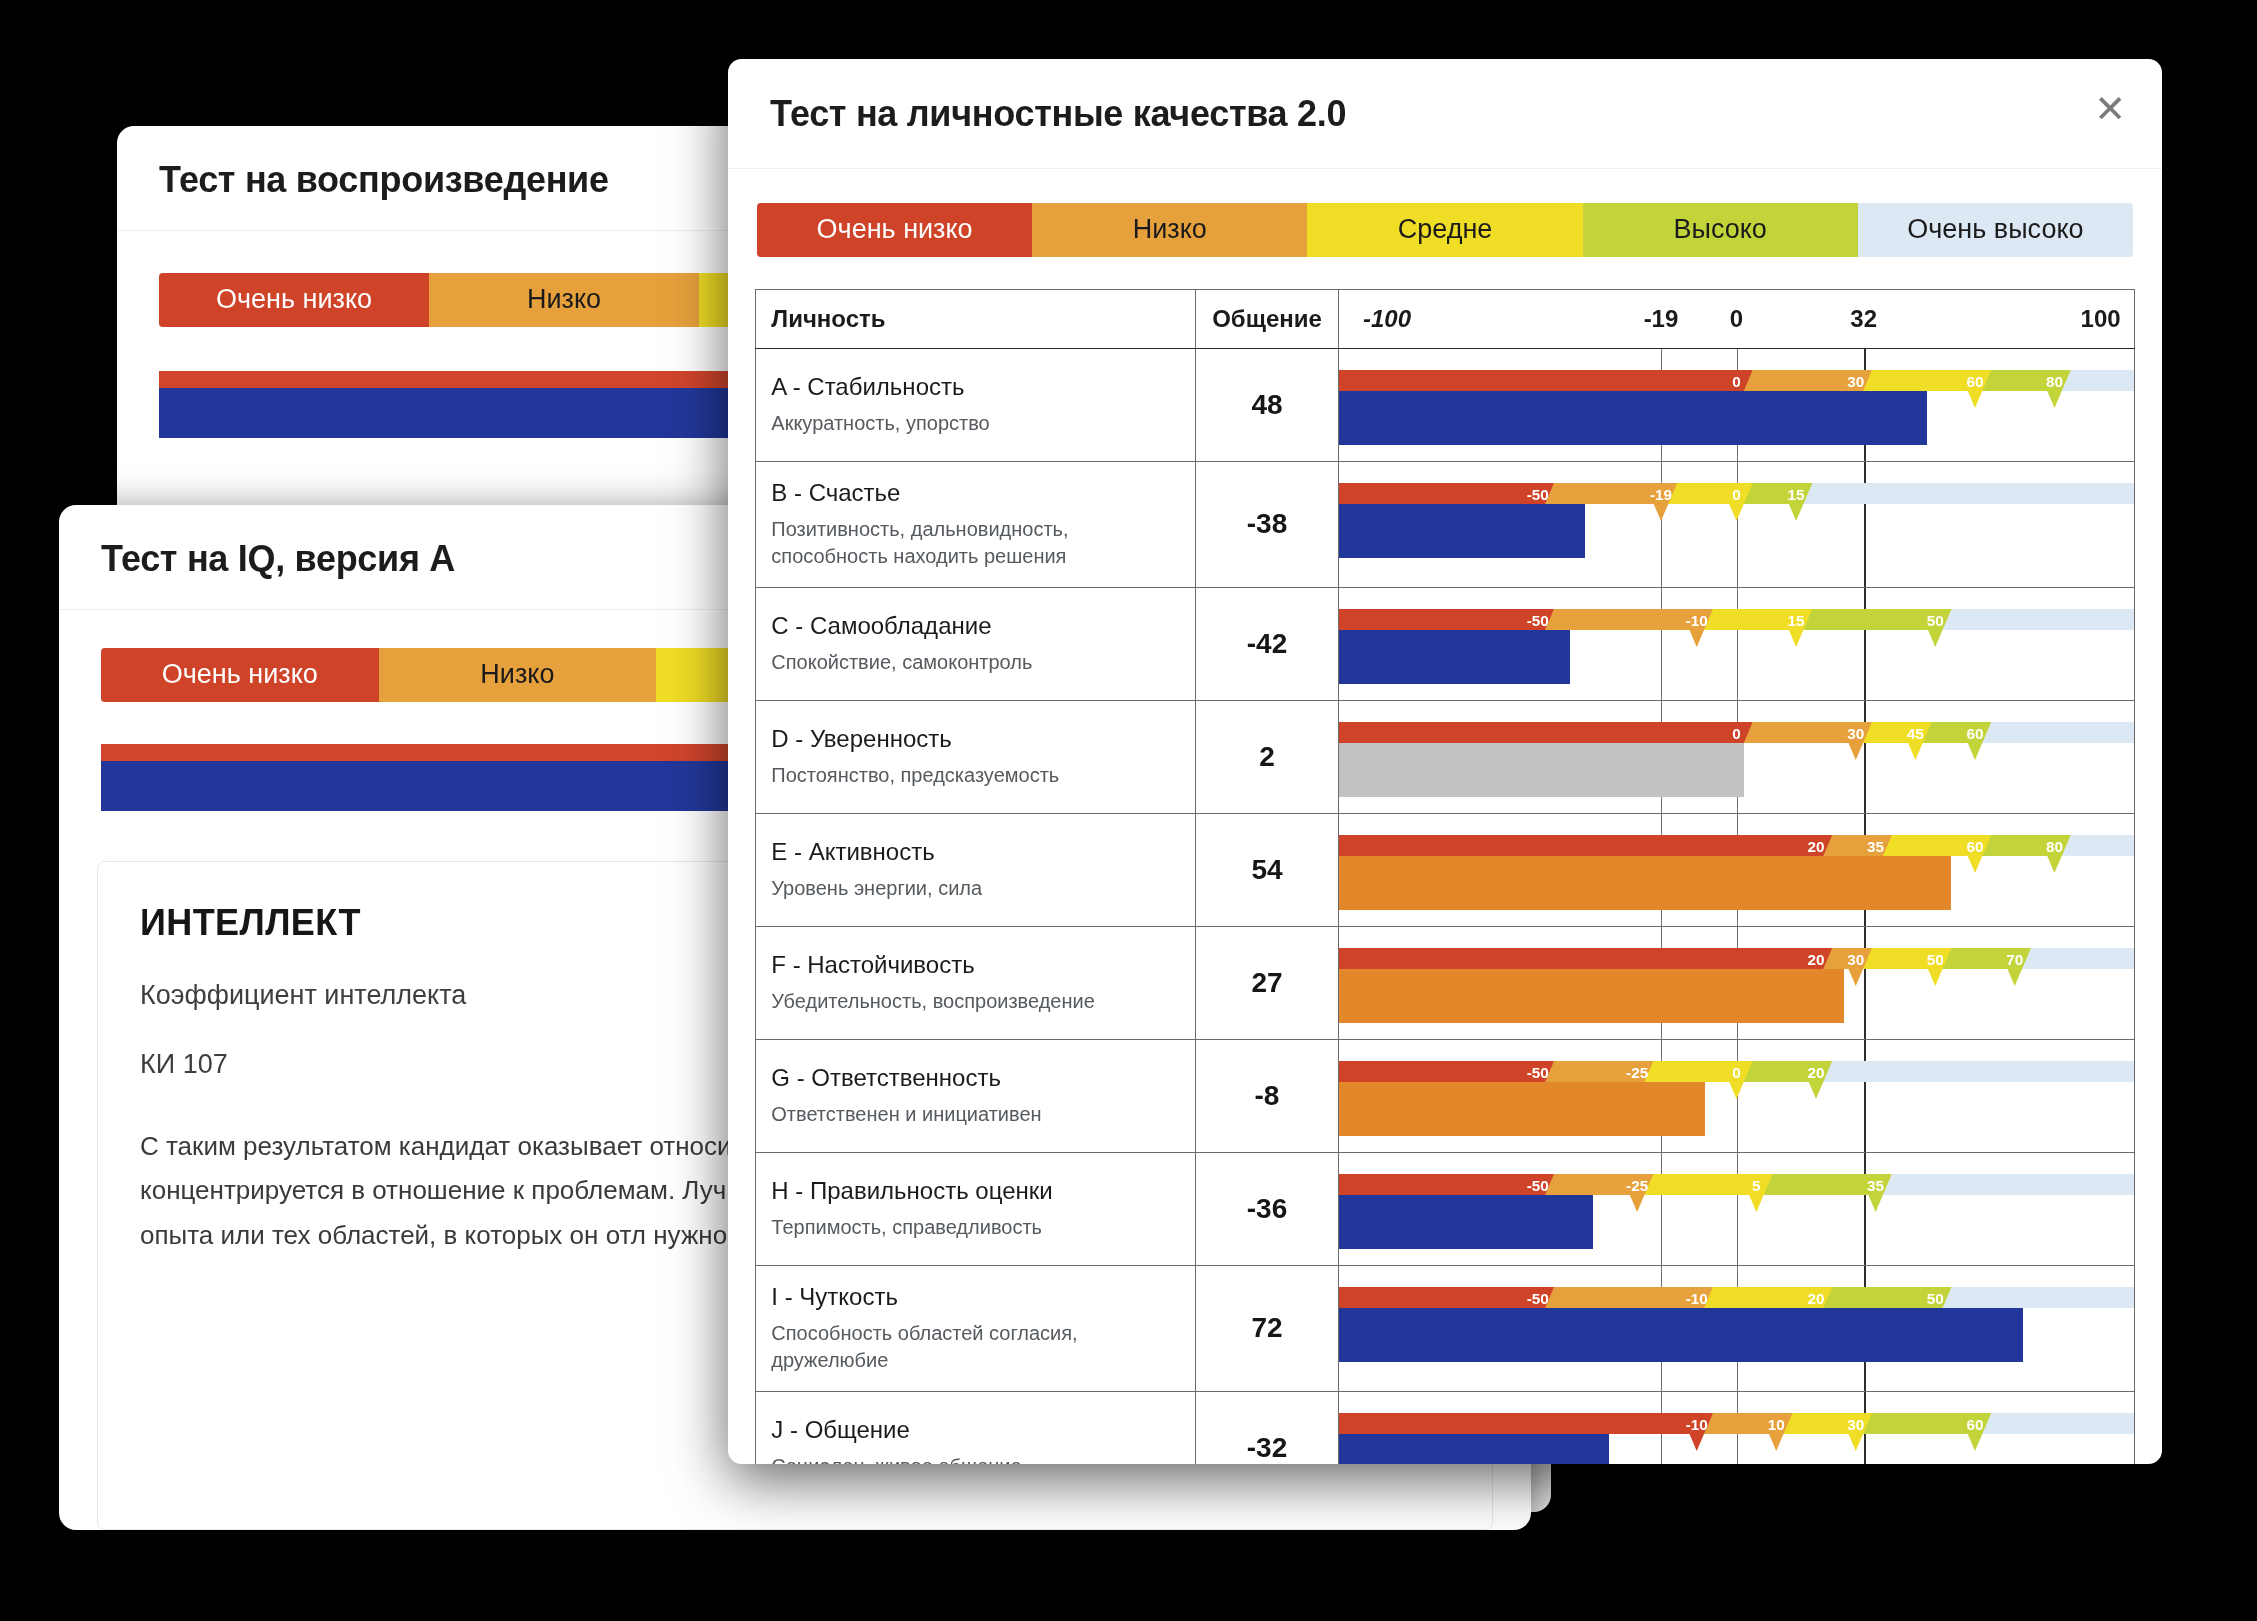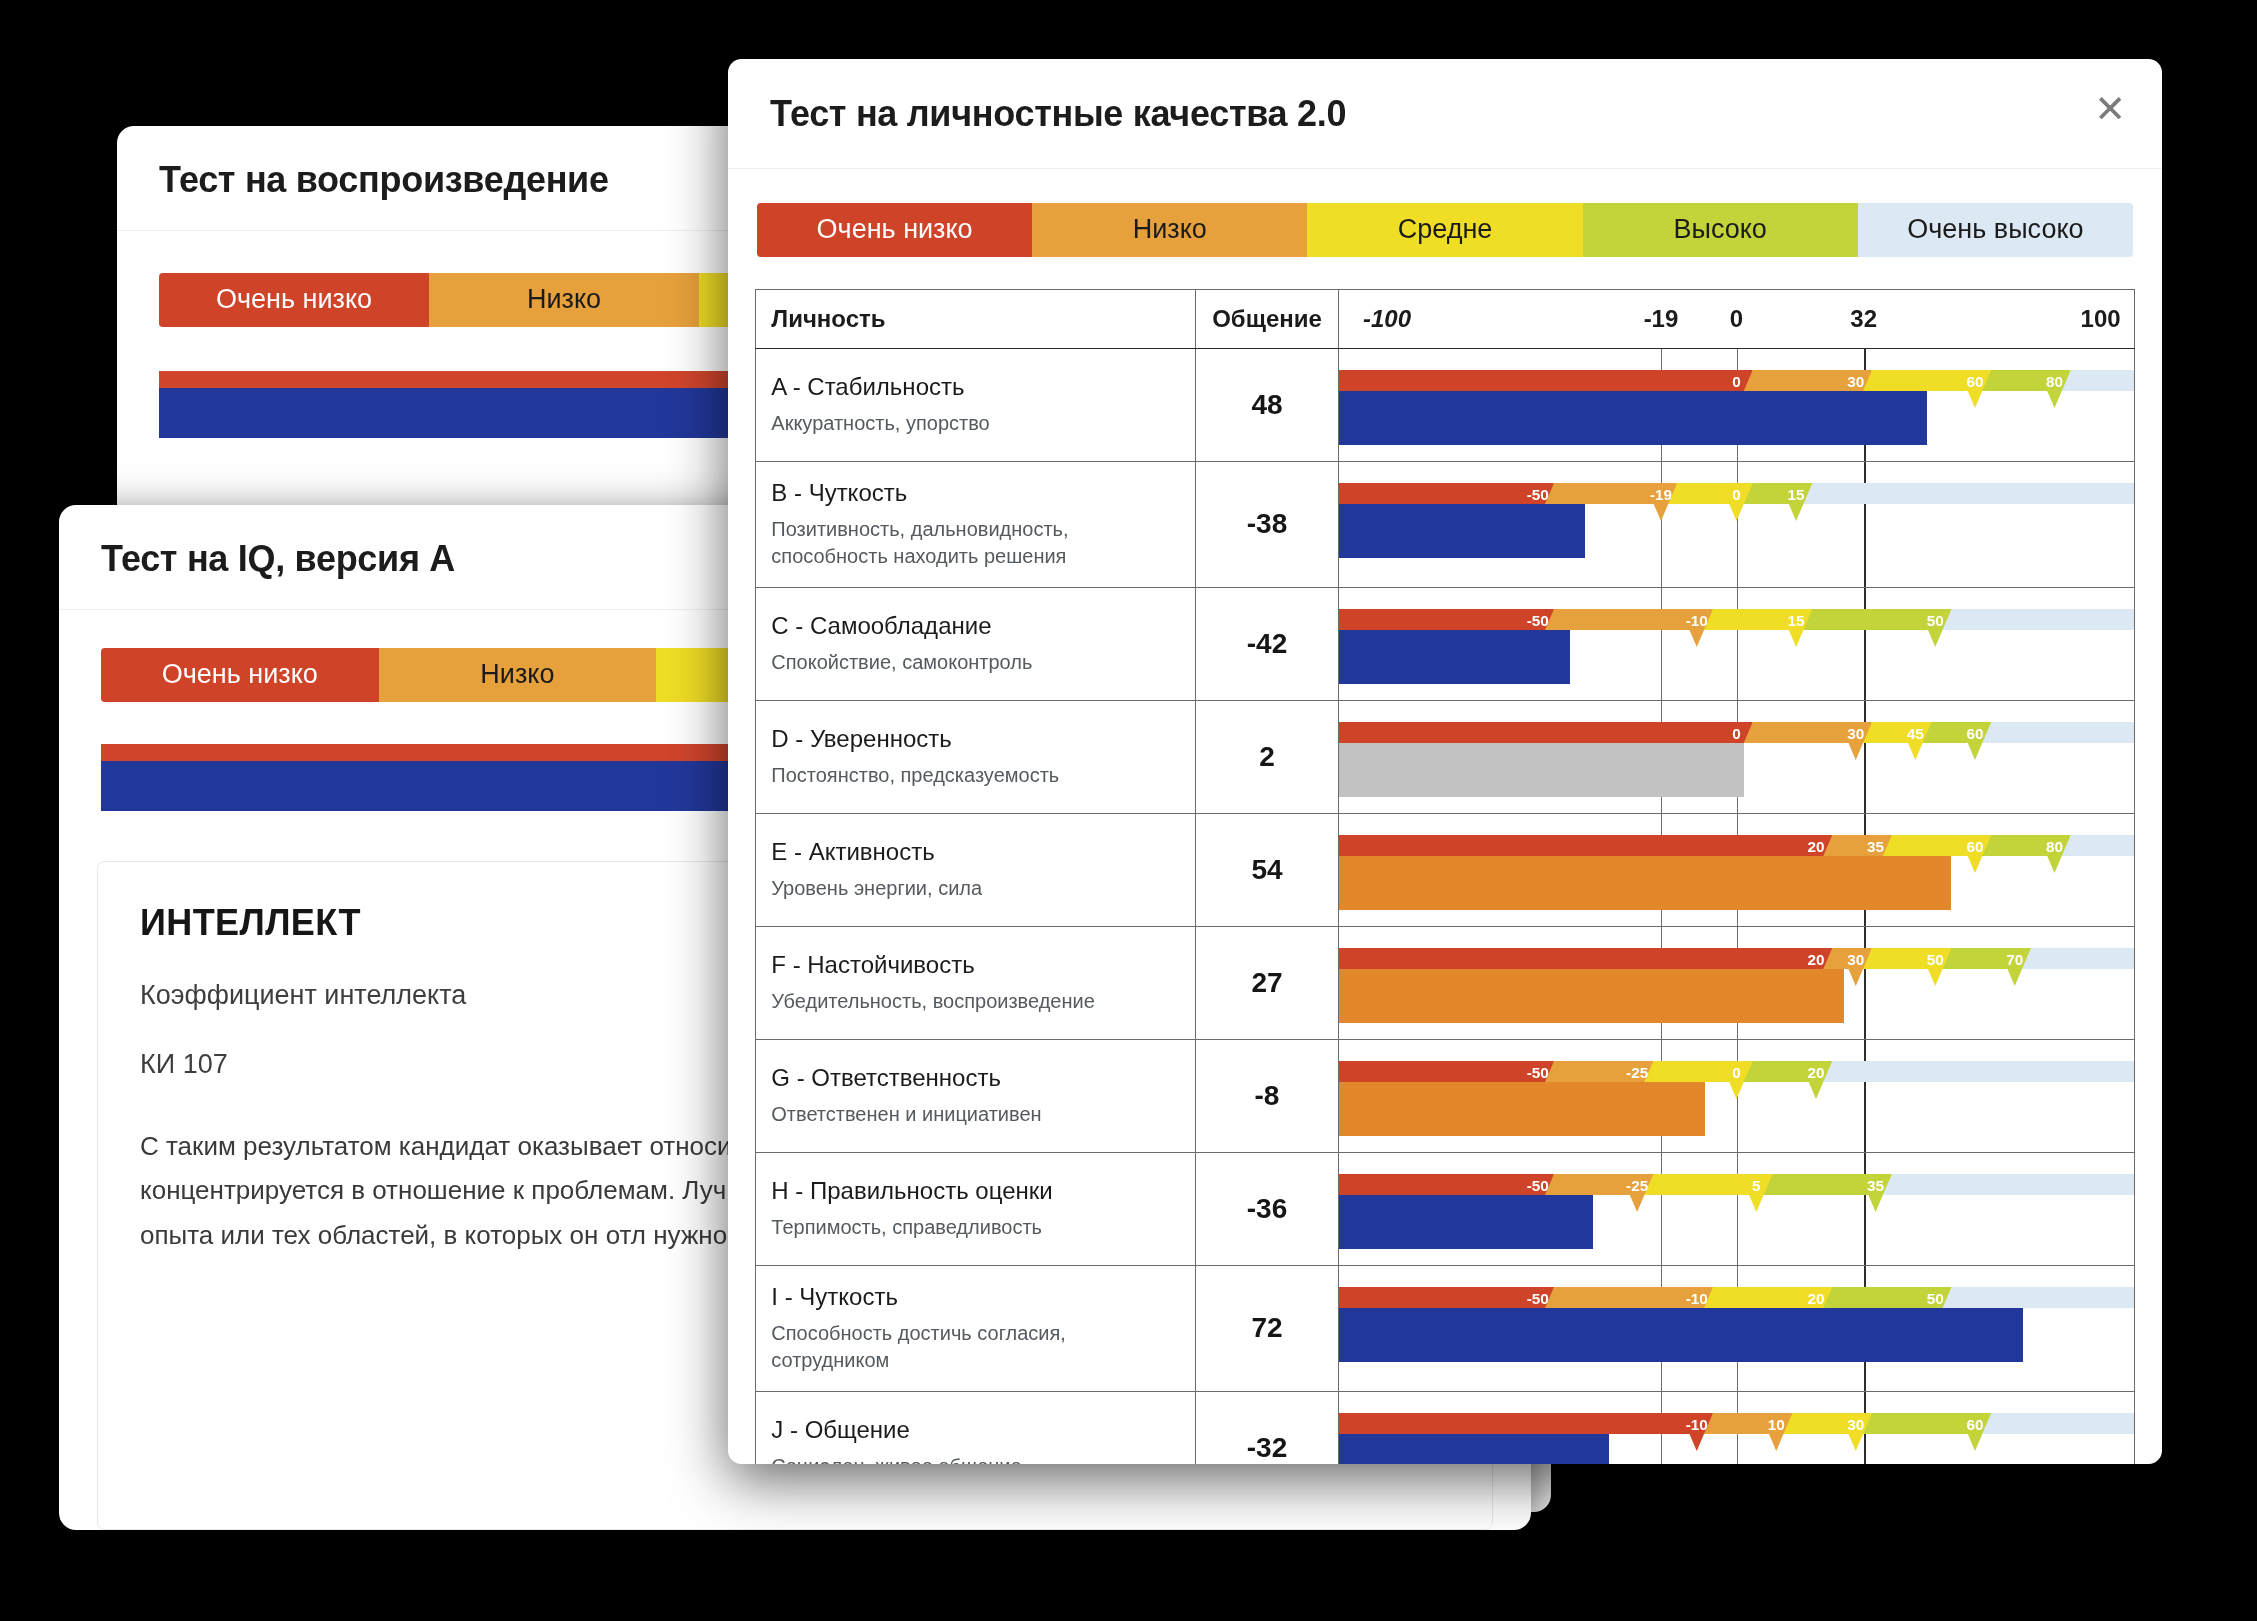--- a/index.html
+++ b/index.html
@@ -348,21 +348,21 @@
             <div class="marker-lbl" style="left: 80%; top: 24px; color: rgb(255, 255, 255);">60</div>
             <div class="marker" style="left: 90%; top: 21px;">
               <div class="tri" style="background: rgb(195, 212, 58);"></div>
             </div>
             <div class="marker-lbl" style="left: 90%; top: 24px; color: rgb(255, 255, 255);">80</div>
             <div class="valuebar" style="background: rgb(34, 55, 154); top: 42px; left: 0%; width: 74%;"></div>
           </td>
         </tr>
         <tr>
           <td class="cell-name">
-            <div class="trait-title">B - Чуткость</div>
+            <div class="trait-title">B - Счастье</div>
             <div class="trait-desc">Позитивность, дальновидность, способность находить решения</div>
           </td>
           <td class="cell-value">-38</td>
           <td class="cell-chart">
             <div class="gridline thin" style="left: 40.5%;"></div>
             <div class="gridline thin" style="left: 50%;"></div>
             <div class="gridline" style="left: 66%;"></div>
             <div class="normstrip" style="top: 21px;">
               <div class="normseg" style="width: 25%; background: rgb(207, 68, 41);"></div>
               <div class="normseg" style="width: 15.5%; background: rgb(231, 161, 60);"></div>
@@ -601,21 +601,21 @@
             <div class="marker" style="left: 67.5%; top: 21px;">
               <div class="tri" style="background: rgb(195, 212, 58);"></div>
             </div>
             <div class="marker-lbl" style="left: 67.5%; top: 24px; color: rgb(255, 255, 255);">35</div>
             <div class="valuebar" style="background: rgb(34, 55, 154); top: 42px; left: 0%; width: 32%;"></div>
           </td>
         </tr>
         <tr>
           <td class="cell-name">
             <div class="trait-title">I - Чуткость</div>
-            <div class="trait-desc">Способность достичь согласия, сотрудником</div>
+            <div class="trait-desc">Способность областей согласия, дружелюбие</div>
           </td>
           <td class="cell-value">72</td>
           <td class="cell-chart">
             <div class="gridline thin" style="left: 40.5%;"></div>
             <div class="gridline thin" style="left: 50%;"></div>
             <div class="gridline" style="left: 66%;"></div>
             <div class="normstrip" style="top: 21px;">
               <div class="normseg" style="width: 25%; background: rgb(207, 68, 41);"></div>
               <div class="normseg" style="width: 20%; background: rgb(231, 161, 60);"></div>
               <div class="normseg" style="width: 15%; background: rgb(240, 221, 37);"></div>

